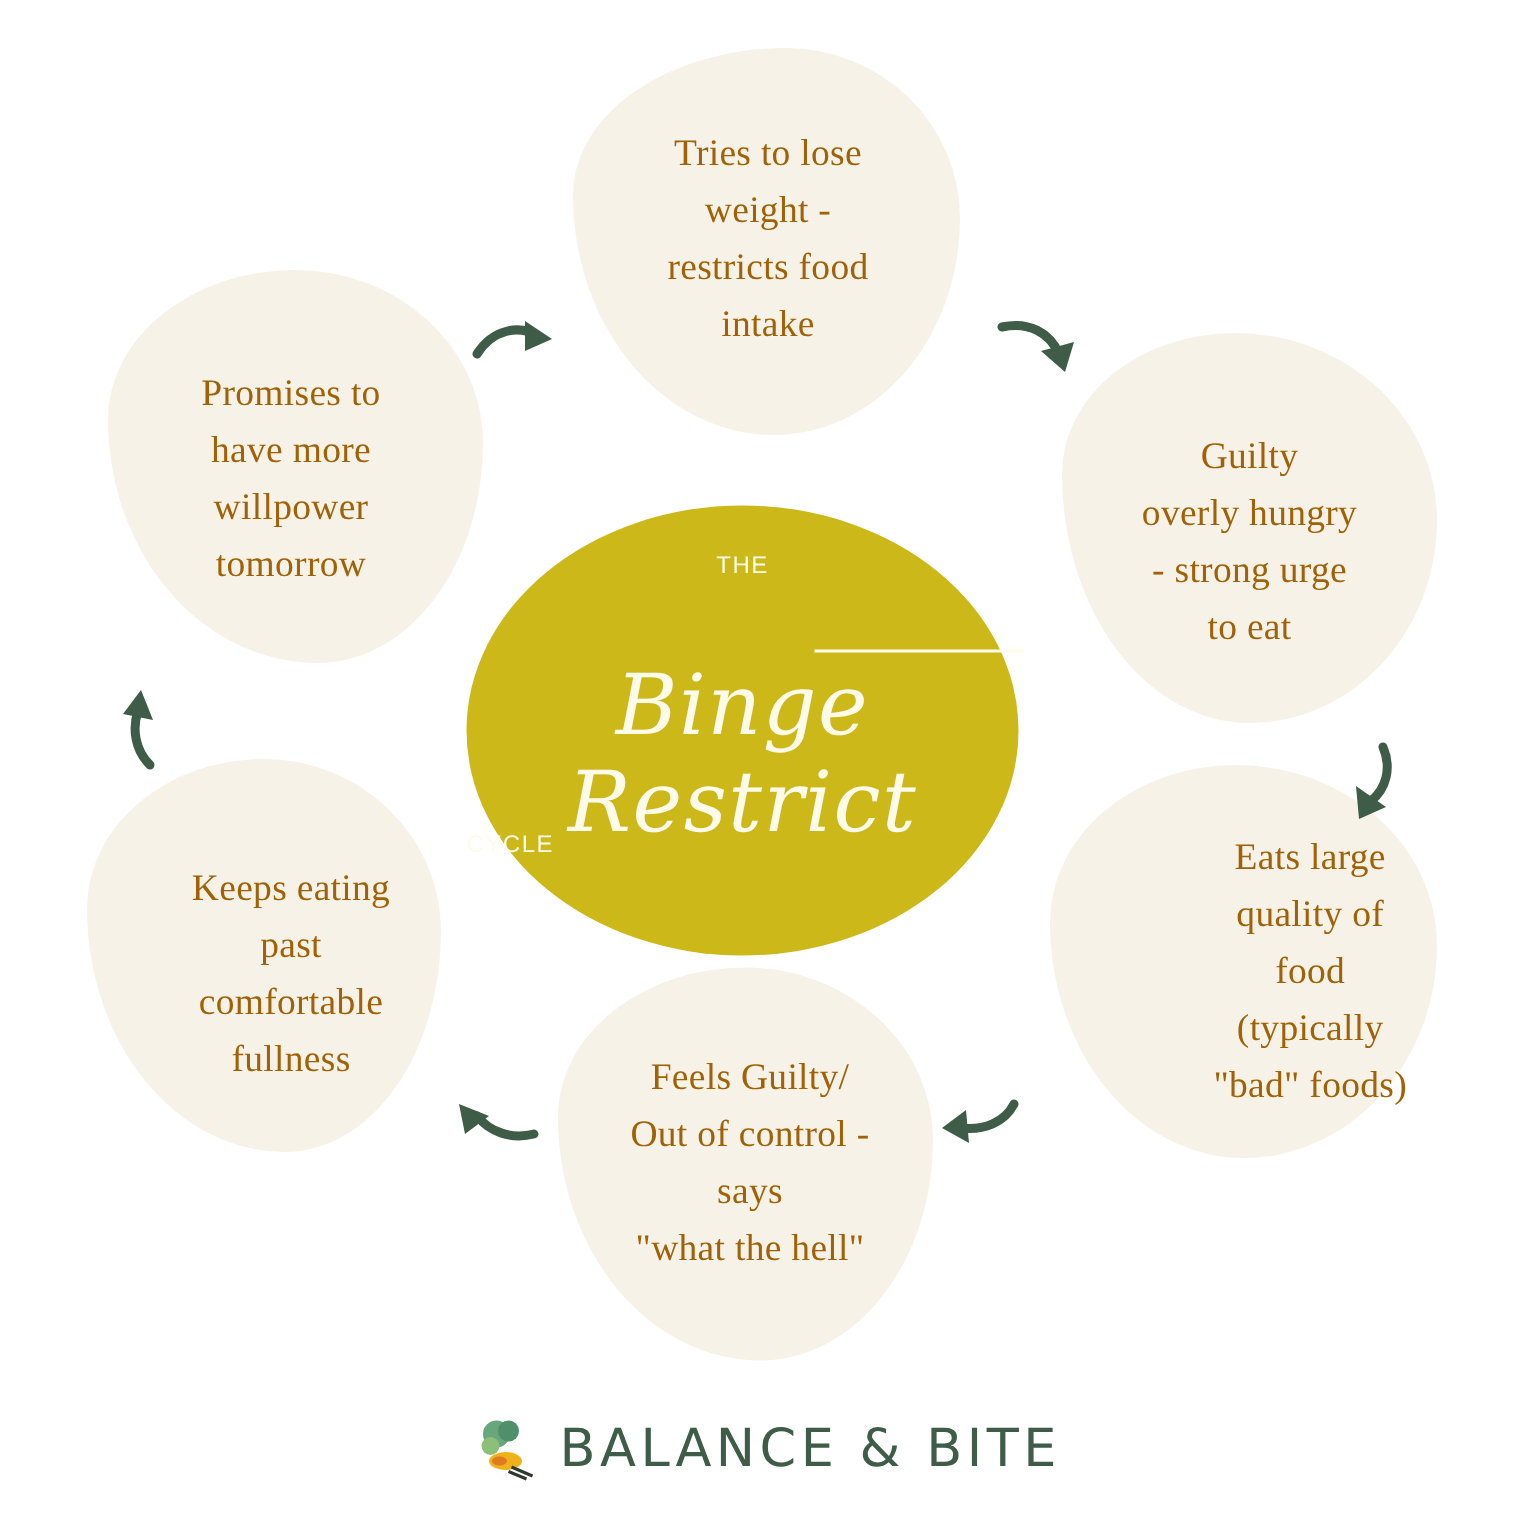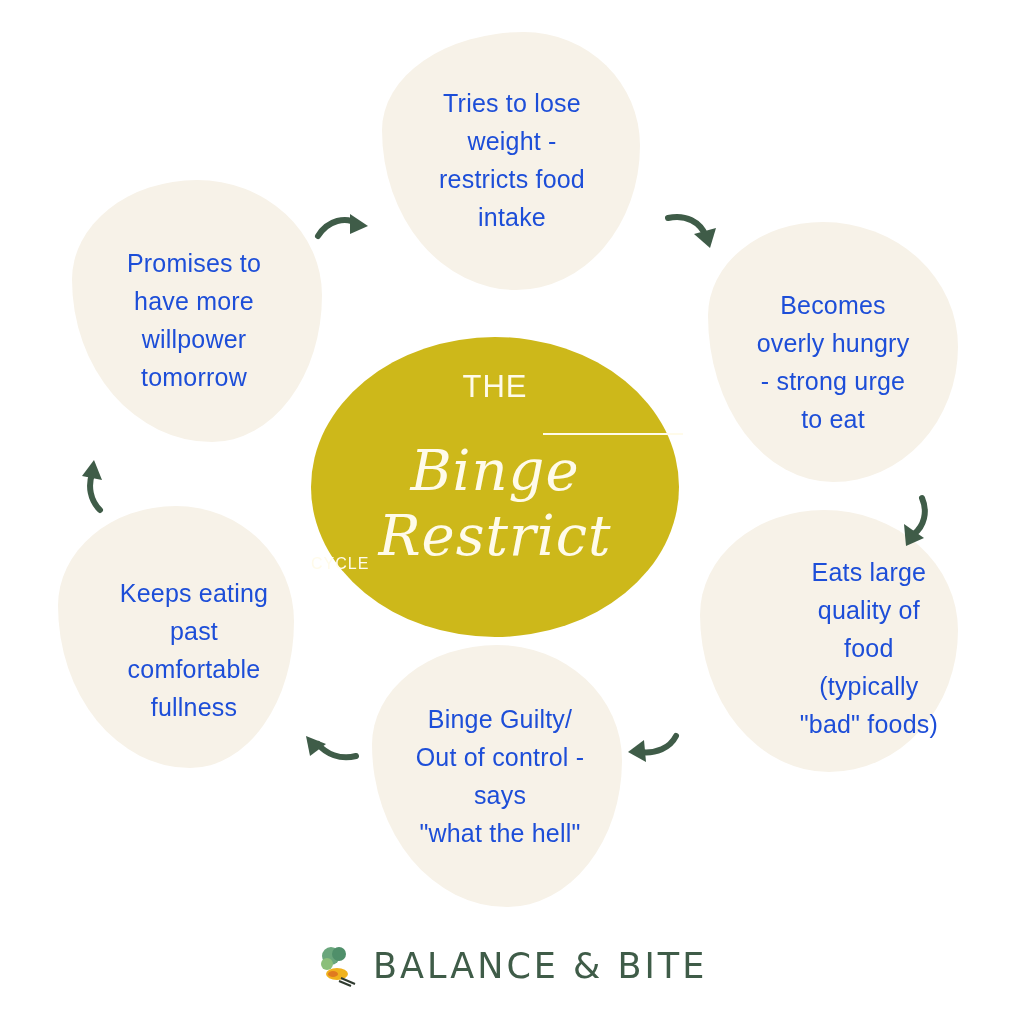--- a/index.html
+++ b/index.html
@@ -1,26 +1,26 @@
 <!DOCTYPE html>
 <html><head>
 <meta charset="utf-8">
 <style>
   html, body { margin:0; padding:0; }
   body { width:1024px; height:1024px; background:#ffffff; position:relative; overflow:hidden;
          font-family:"DejaVu Sans", sans-serif; }
   .blob { position:absolute; background:#f7f2e8; }
   .blob-text { position:absolute; display:flex; align-items:center; justify-content:center;
-               text-align:center; color:#1d4ed8; font-size:25px; line-height:38px;
-               font-family:Liberation Sans, sans-serif; font-weight:normal; letter-spacing:0.2px; }
+               text-align:center; color:#a16207; font-size:25px; line-height:38px;
+               font-family:Liberation Serif, serif; font-weight:normal; letter-spacing:0.2px; }
   .blob-text span { white-space:pre-line; }
   .center { position:absolute; left:311px; top:337px; width:368px; height:300px;
             border-radius:50%; background:#cdb81a; }
   .center-the { position:absolute; left:0; right:0; top:32px; text-align:center; color:#fffbea;
-                font-size:31px; letter-spacing:1px; font-family:"Liberation Sans", sans-serif; }
+                font-size:16px; letter-spacing:1px; font-family:"Liberation Sans", sans-serif; }
   .center-script { position:absolute; left:0; right:0; top:80px; text-align:center; color:#fffbea;
                    font-family:"DejaVu Serif", serif; font-style:italic; font-size:56px; font-weight:normal;
                    letter-spacing:1px;margin-top:21px; }
   .center-line { position:absolute; left:232px; top:96px; width:140px; height:2px; background:#fffbea; }
   .center-cycle { position:absolute; left:0; right:0; top:218px; color:#fffbea;
                   font-size:16px; letter-spacing:1px; font-family:"Liberation Sans", sans-serif; }
   .arrow { position:absolute; }
   .footer { position:absolute; left:315px; top:938px; height:56px; display:flex; align-items:center; }
   .logo { width:44px; height:44px; position:relative; margin-right:14px; }
   .brand { font-family:"DejaVu Sans", sans-serif; font-weight:normal; font-size:35px; color:#3f5c48;
@@ -32,38 +32,38 @@
 <div class="blob" style="left:382px;top:32px;width:258px;height:258px;border-radius:55% 45% 48% 52% / 38% 44% 56% 62%;"></div>
 <div class="blob-text" style="left:392px;top:60px;width:240px;height:200px;">
   <span>Tries to lose
 weight -
 restricts food
 intake</span>
 </div>
 
 <div class="blob" style="left:708px;top:222px;width:250px;height:260px;border-radius:46% 54% 50% 50% / 36% 48% 52% 64%;"></div>
 <div class="blob-text" style="left:722px;top:262px;width:222px;height:200px;">
-  <span>Becomes
+  <span>Guilty
 overly hungry
 - strong urge
 to eat</span>
 </div>
 
 <div class="blob" style="left:700px;top:510px;width:258px;height:262px;border-radius:48% 52% 50% 50% / 40% 46% 54% 60%;"></div>
 <div class="blob-text" style="left:712px;top:548px;width:226px;height:200px;justify-content:flex-end;">
   <span>Eats large
 quality of
 food
 (typically
 "bad" foods)</span>
 </div>
 
 <div class="blob" style="left:372px;top:645px;width:250px;height:262px;border-radius:50% 50% 46% 54% / 38% 44% 56% 62%;"></div>
 <div class="blob-text" style="left:380px;top:696px;width:240px;height:160px;">
-  <span>Binge Guilty/
+  <span>Feels Guilty/
 Out of control -
 says
  "what the hell"</span>
 </div>
 
 <div class="blob" style="left:58px;top:506px;width:236px;height:262px;border-radius:50% 50% 44% 56% / 38% 44% 56% 62%;"></div>
 <div class="blob-text" style="left:74px;top:570px;width:240px;height:160px;align-items:center;">
   <span>Keeps eating
 past
 comfortable

